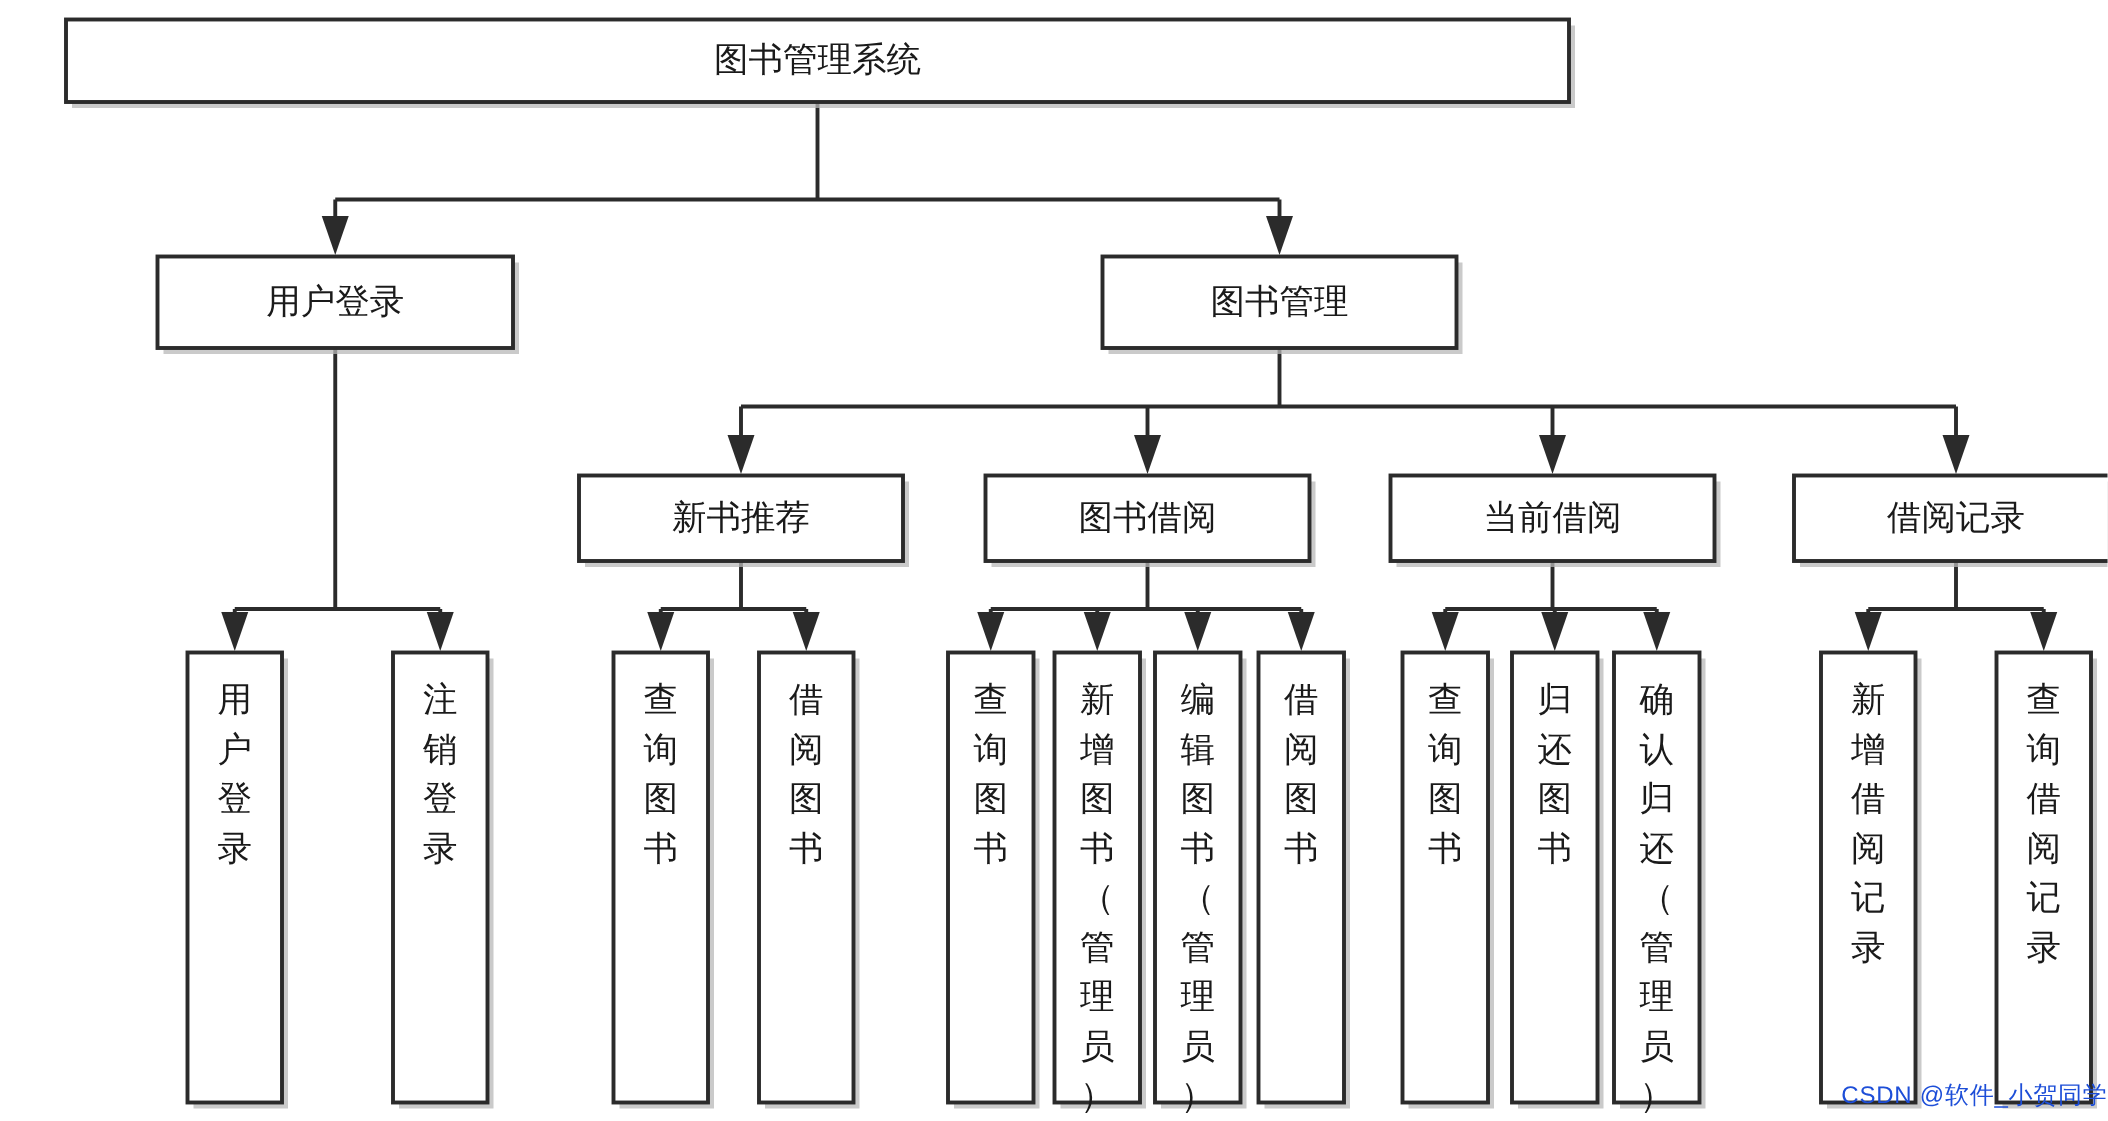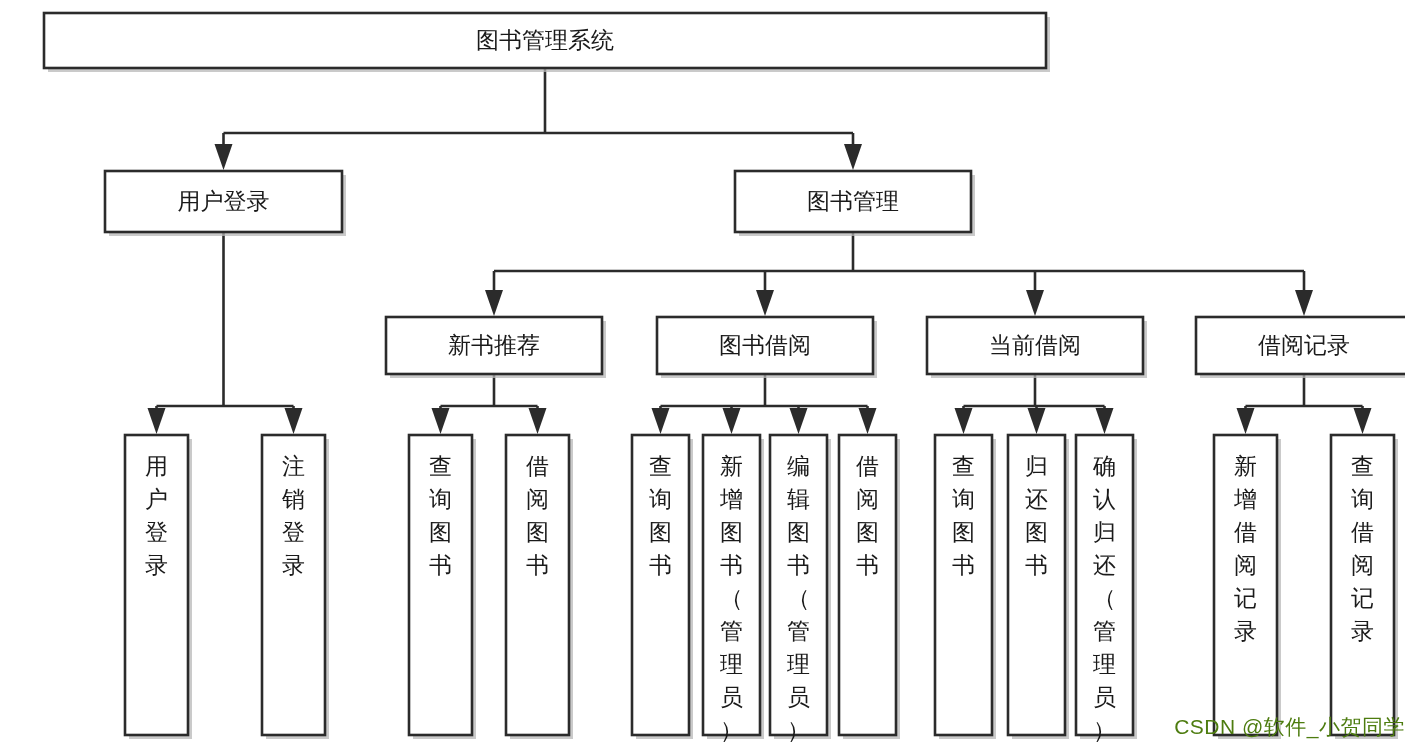--- a/index.html
+++ b/index.html
@@ -58,22 +58,22 @@
     fill: #1a1a1a;
     font-family: "Liberation Sans", "DejaVu Sans", sans-serif;
     font-size: 23px;
     text-anchor: middle;
   }
   .watermark {
     position: absolute;
     right: 12px;
     bottom: 6px;
     font-family: "Liberation Sans", "DejaVu Sans", sans-serif;
-    font-size: 21px;
-    color: #4d7c0f;
+    font-size: 16px;
+    color: #1d4ed8;
     letter-spacing: 0.5px;
     white-space: nowrap;
     user-select: none;
   }
 </style>
 </head>
 <body>
 
 <div id="diagram-root">
   <svg class="flow" viewBox="0 0 1405 747" xmlns="http://www.w3.org/2000/svg">

